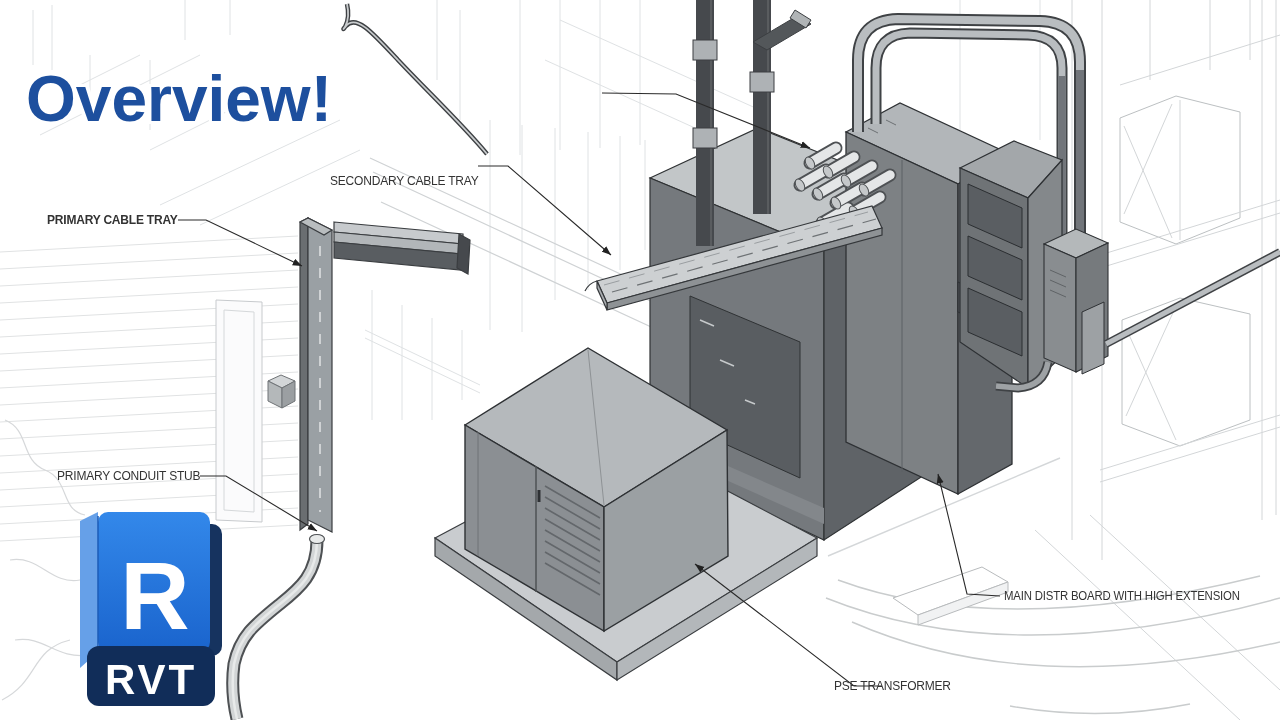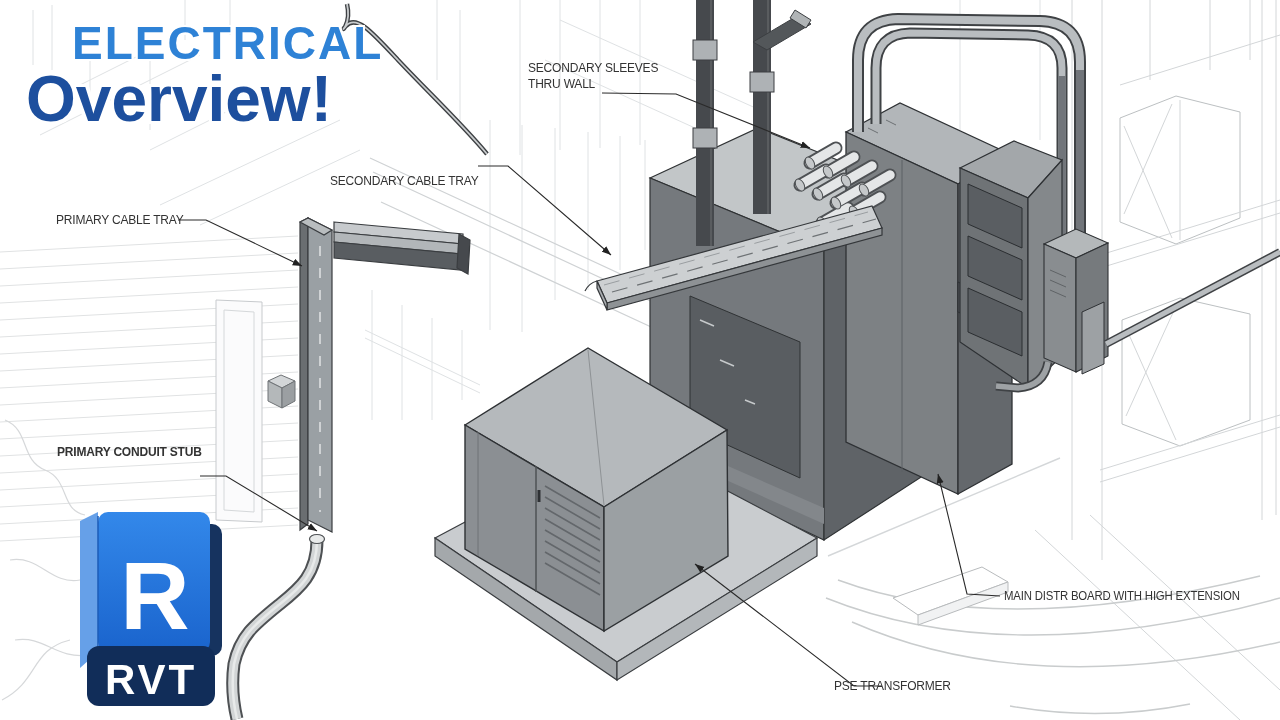--- a/index.html
+++ b/index.html
@@ -15,22 +15,22 @@
   .kicker{position:absolute;left:72px;top:16px;font-size:46px;font-weight:bold;
     letter-spacing:2px;color:var(--kicker-blue);
     text-shadow:2px 0 #fff,-2px 0 #fff,0 2px #fff,0 -2px #fff,2px 2px #fff,-2px -2px #fff,2px -2px #fff,-2px 2px #fff;}
   .headline{position:absolute;left:26px;top:62px;font-size:64px;font-weight:bold;
     color:var(--headline-blue);letter-spacing:0;
     text-shadow:3px 0 #fff,-3px 0 #fff,0 3px #fff,0 -3px #fff,3px 3px #fff,-3px -3px #fff,3px -3px #fff,-3px 3px #fff;}
   .callout{position:absolute;font-size:12px;line-height:1.3;color:var(--label-text);
     letter-spacing:-0.2px;white-space:nowrap;}
   .co-sleeves{left:528px;top:61px;}
   .co-sectray{left:330px;top:174px;}
-  .co-pritray{left:56px;top:213px;}
-  .co-stub{left:57px;top:445px;font-weight:bold;}
+  .co-pritray{left:47px;top:213px;font-weight:bold;}
+  .co-stub{left:57px;top:469px;}
   .co-board{left:1004px;top:589px;transform:scaleX(.95);transform-origin:left top;}
   .co-pse{left:834px;top:679px;}
 </style>
 </head>
 <body>
 
 <div class="stage">
 
 <svg class="scene" width="1280" height="720" viewBox="0 0 1280 720">
   <defs>
@@ -245,26 +245,21 @@
     <rect x="110" y="524" width="112" height="132" rx="10" fill="#16335f"></rect>
     <polygon points="80,521 98,512 98,652 80,668" fill="var(--logo-flap)"></polygon>
     <rect x="98" y="512" width="112" height="140" rx="10" fill="url(#gb)"></rect>
     <path d="M98,516 V648" stroke="#1c5cb8" stroke-width="1.5"></path>
     <text x="155" y="629" text-anchor="middle" font-family="Liberation Sans, sans-serif" font-size="96" font-weight="bold" fill="#ffffff">R</text>
     <rect x="87" y="646" width="128" height="60" rx="12" fill="var(--logo-banner)"></rect>
     <text x="151" y="694" text-anchor="middle" font-family="Liberation Sans, sans-serif" font-size="42" font-weight="bold" letter-spacing="3" fill="#ffffff">RVT</text>
   </g>
 </svg>
 
-<div class="kicker">ELECTRICAL</div>
 <div class="headline">Overview!</div>
 
-<div class="callout co-sleeves">
-  <div>SECONDARY SLEEVES</div>
-  <div>THRU WALL</div>
-</div>
 <div class="callout co-sectray">SECONDARY CABLE TRAY</div>
 <div class="callout co-pritray">PRIMARY CABLE TRAY</div>
 <div class="callout co-stub">PRIMARY CONDUIT STUB</div>
 <div class="callout co-board">MAIN DISTR BOARD WITH HIGH EXTENSION</div>
 <div class="callout co-pse">PSE TRANSFORMER</div>
 
 </div>
 
 </body></html>

